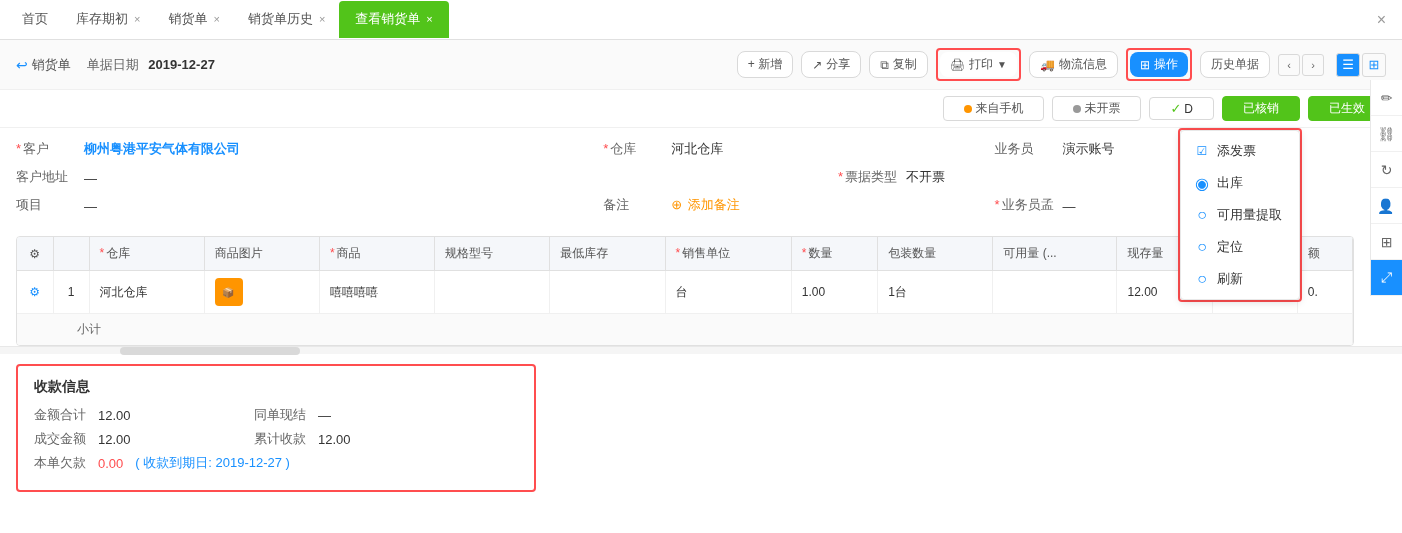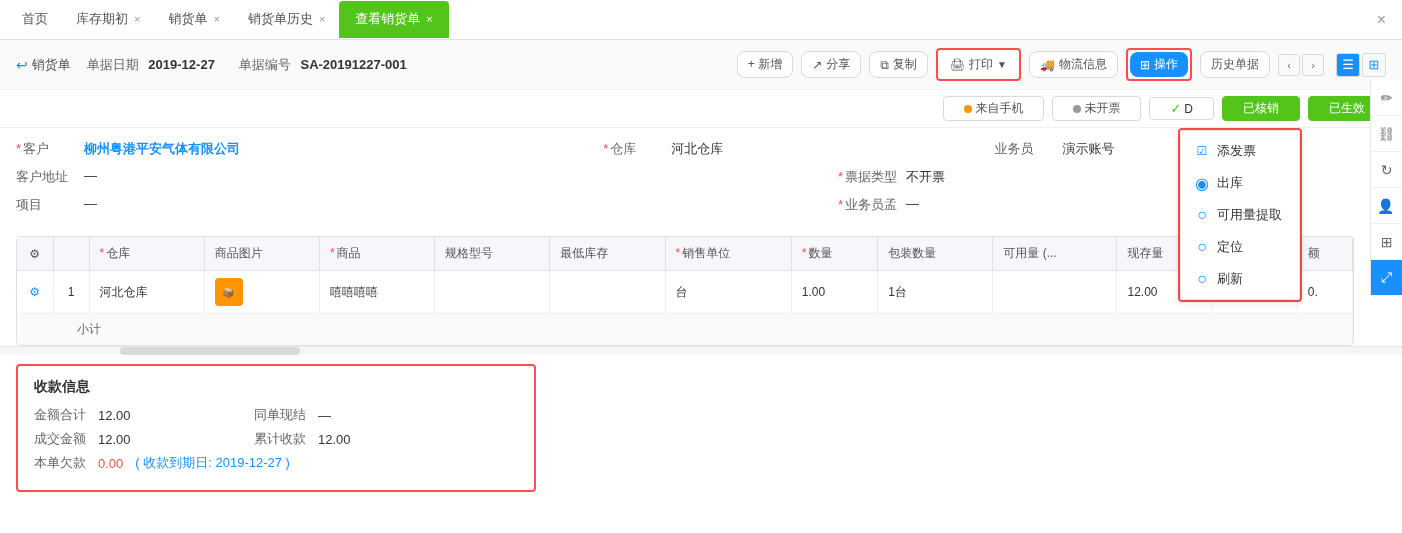--- a/index.html
+++ b/index.html
@@ -34,21 +34,21 @@
     .doc-meta { display: flex; align-items: center; gap: 24px; margin-left: 16px; font-size: 13px; color: #333; }
     .doc-meta span { color: #666; }
     .doc-meta strong { color: #333; }
     .doc-actions { margin-left: auto; display: flex; align-items: center; gap: 8px; }
     .btn { display: inline-flex; align-items: center; gap: 4px; padding: 4px 10px; border-radius: 8px; border: 1px solid #d9d9d9; background: #fff; cursor: pointer; font-size: 12px; color: #555; white-space: nowrap; }
     .btn-blue { background: #1890ff; color: #fff; border-color: #1890ff; }
     
     
     .form-area { padding: 12px 16px; }
     .form-row { display: flex; align-items: center; margin-bottom: 10px; gap: 0; }
-    .form-field { display: flex; align-items: flex-start; flex: 1; }
+    .form-field { display: flex; align-items: flex-end; flex: 1; }
     .field-label { color: #666; white-space: nowrap; min-width: 60px; font-size: 13px; }
     .field-label.required::before { content: '*'; color: #ff4d4f; margin-right: 2px; }
     .field-value { color: #333; font-size: 13px; margin-left: 6px; }
     .field-value.link { color: #1890ff; cursor: pointer; }
     
     
     .table-wrap { margin: 0 16px; border: 1px solid #e0e0e0; border-radius: 4px; overflow: hidden; }
     .table { width: 100%; border-collapse: collapse; font-size: 12px; }
     .table th { background: #f5f7fa; padding: 8px 10px; text-align: left; border-bottom: 1px solid #e0e0e0; border-right: 1px solid #e0e0e0; color: #555; font-weight: 500; white-space: nowrap; }
     .table th.required::before { content: '*'; color: #ff4d4f; margin-right: 2px; }
@@ -155,24 +155,20 @@
 
   <div class="doc-header">
     <div class="doc-title">
       <span class="icon">↩</span>
       <span>销货单</span>
     </div>
     <div class="doc-meta">
       <span>
         <span>单据日期</span>
         <strong style="margin-left:6px;">2019-12-27</strong>
-      </span>
-      <span>
-        <span>单据编号</span>
-        <strong style="margin-left:6px;">SA-20191227-001</strong>
       </span>
     </div>
     <div class="doc-actions">
       <button class="btn">+ 新增</button>
       <button class="btn">
         <span>↗</span>
         <span>分享</span>
       </button>
       <button class="btn">
         <span>⧉</span>
@@ -250,20 +246,27 @@
       </div>
       <div class="form-field" style="margin-left:auto; min-width:200px;">
         <span class="field-label required">票据类型</span>
         <span class="field-value" style="margin-left:8px;">不开票</span>
       </div>
     </div>
     <div class="form-row">
       <div class="form-field" style="flex:1.5;">
         <span class="field-label">项目</span>
         <span class="field-value" style="margin-left:8px;">—</span>
+      </div>
+      <div class="form-field" style="flex:1;">
+        <span class="field-label">备注</span>
+        <span class="add-note" style="margin-left:8px;">
+          <span class="plus-icon">⊕</span>
+          <span>添加备注</span>
+        </span>
       </div>
       <div class="form-field" style="margin-left:auto; min-width:200px;">
         <span class="field-label required">业务员孟</span>
         <span class="field-value" style="margin-left:8px;">—</span>
       </div>
     </div>
   </div>
 
   <div class="table-wrap" style="margin-right:48px;">
     <table class="table">

